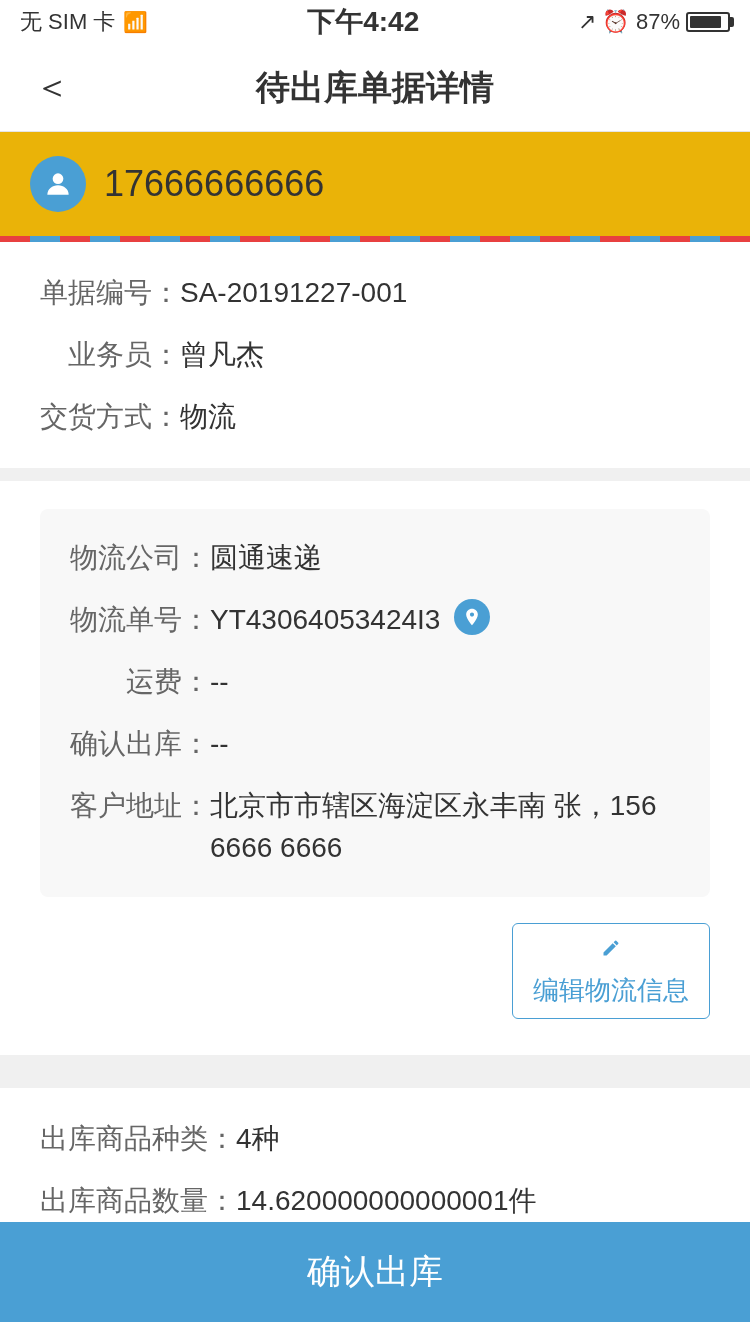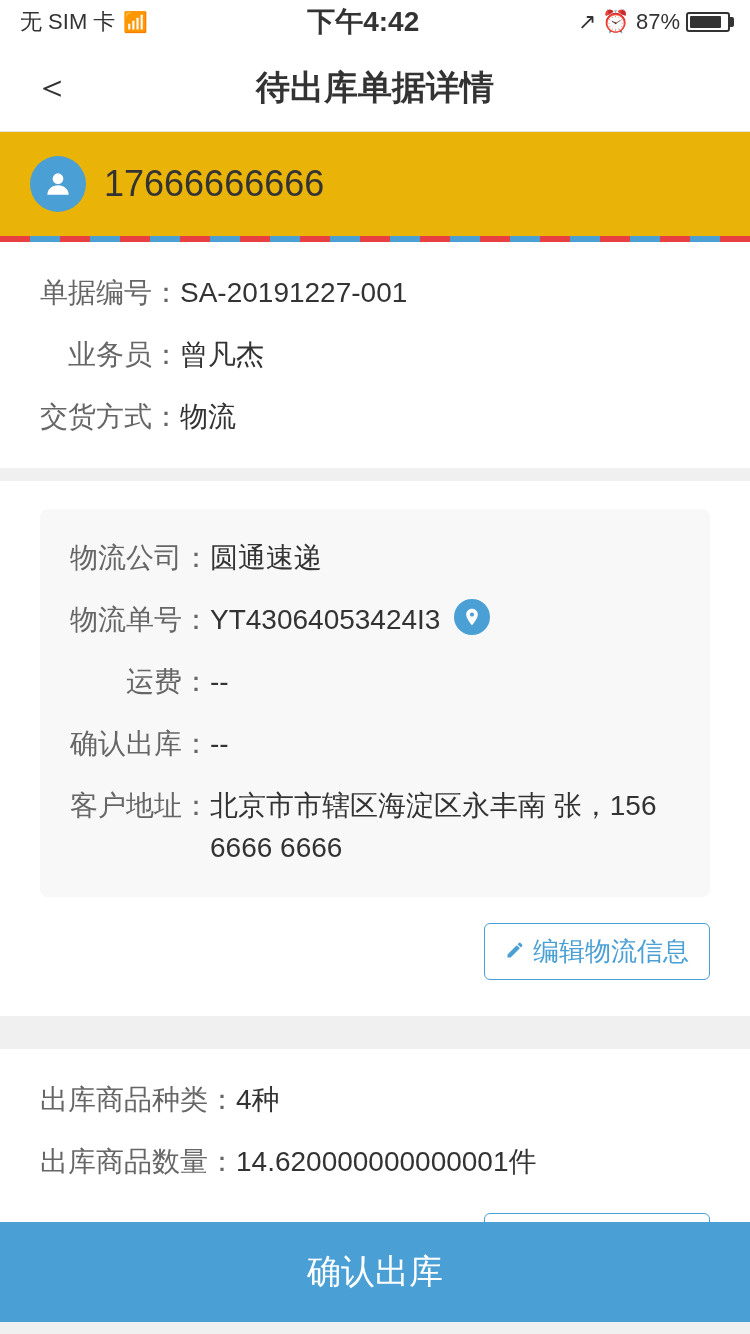--- a/index.html
+++ b/index.html
@@ -210,20 +210,21 @@
     .edit-btn-inner {
       display: flex;
       align-items: center;
       gap: 8px;
       border: 1px solid #4a9fd4;
       border-radius: 6px;
       padding: 10px 20px;
       color: #4a9fd4;
       font-size: 26px;
       cursor: pointer;
+      flex-direction: column;
     }
 
     
     .gray-sep {
       width: 750px;
       height: 20px;
       background: #f0f0f0;
     }
 
     

